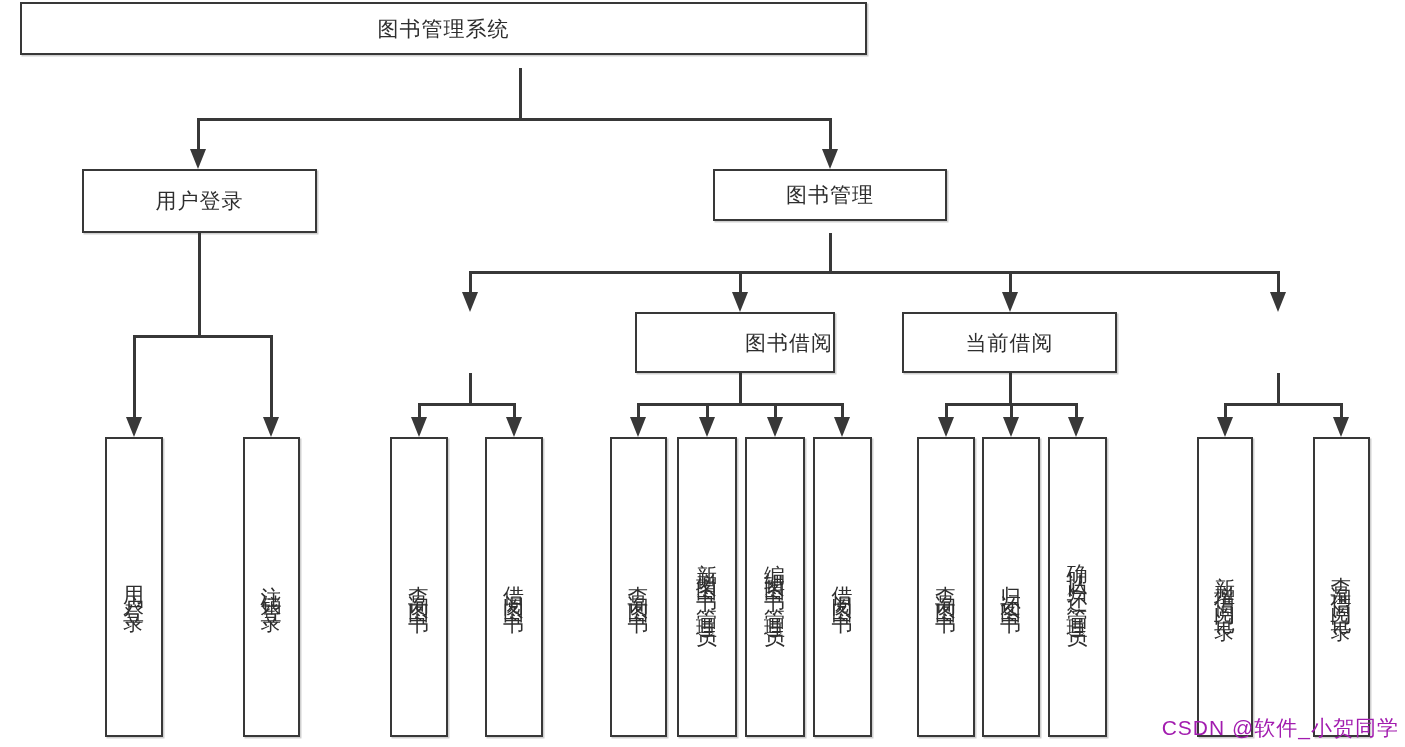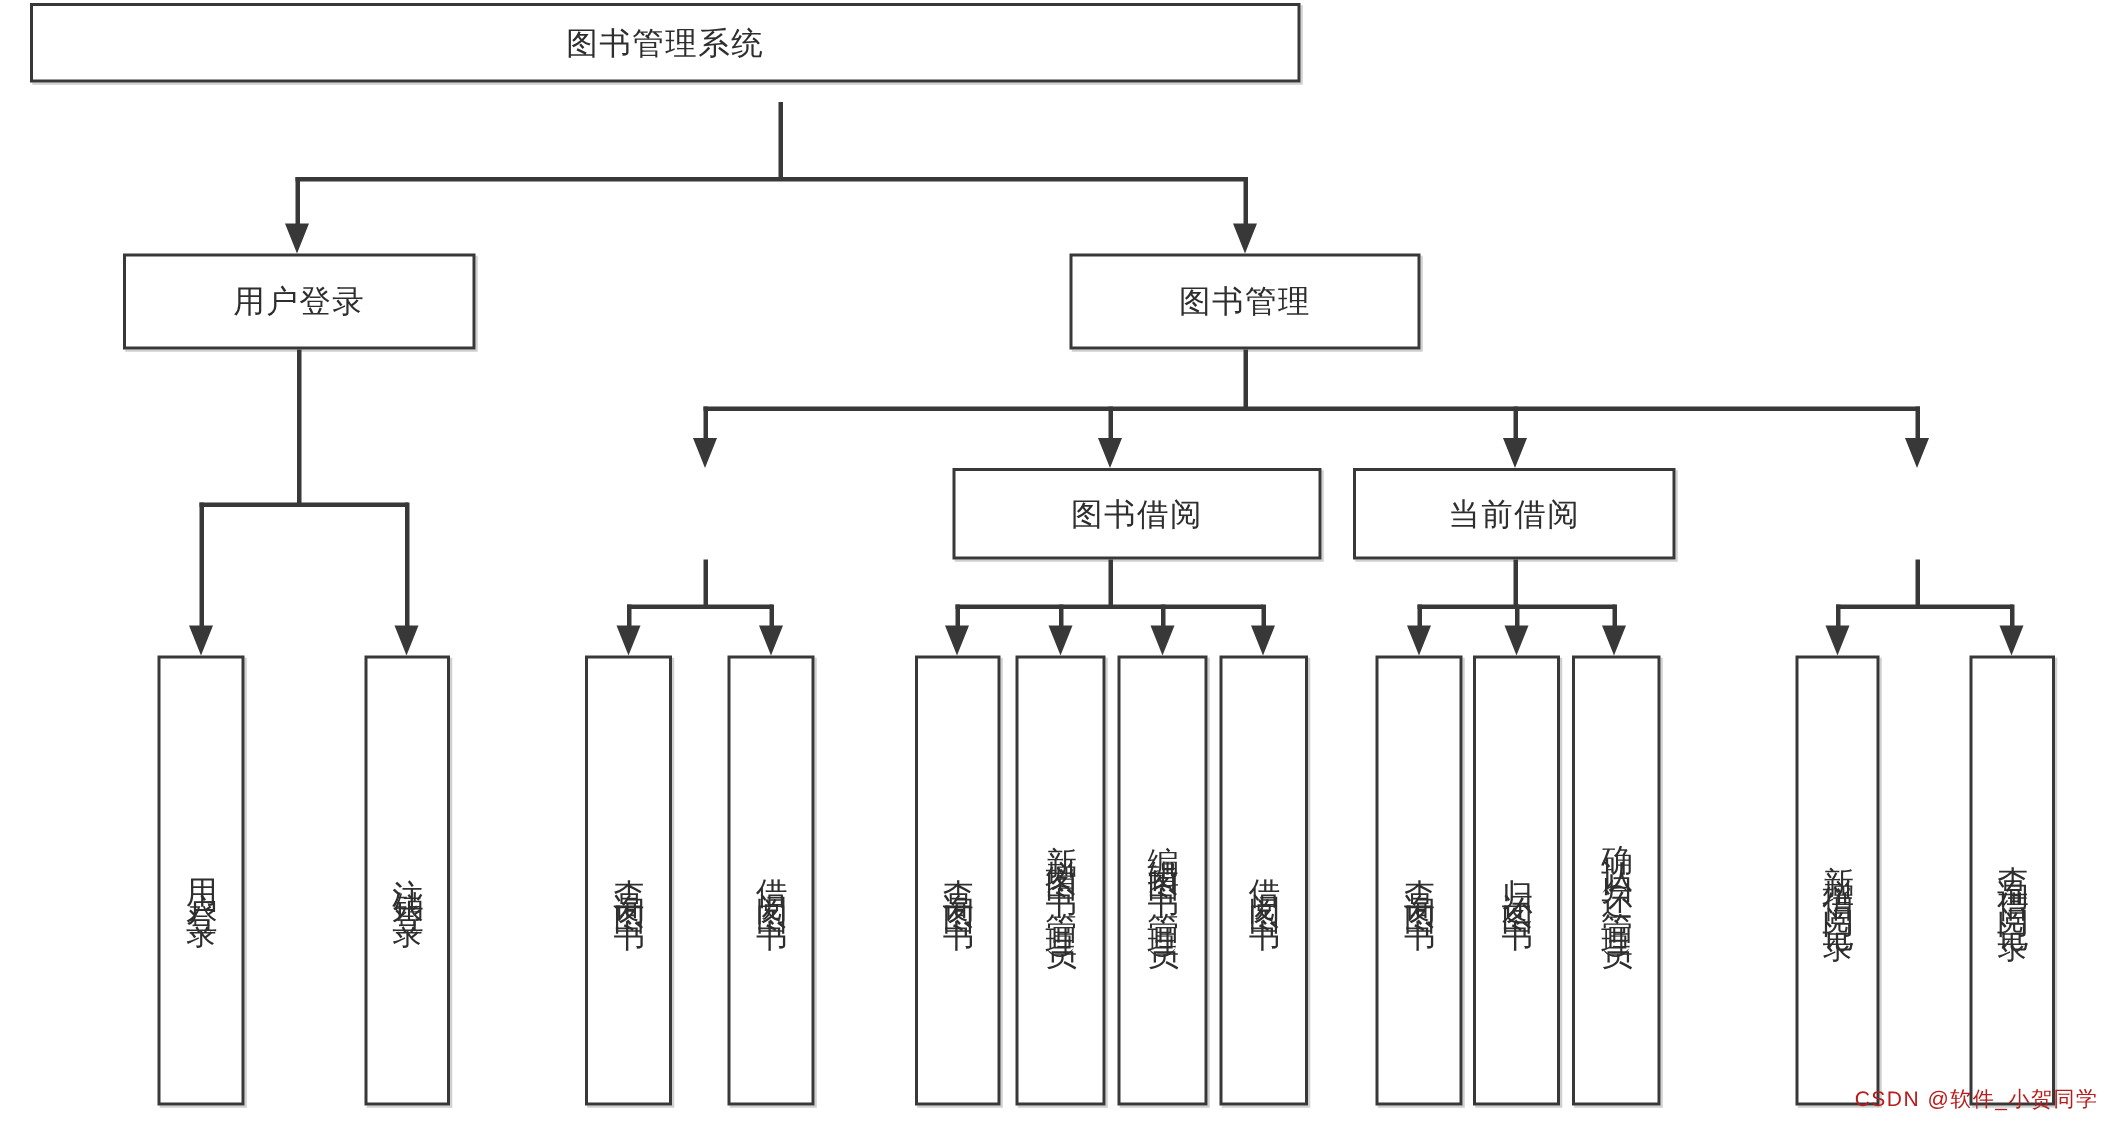--- a/index.html
+++ b/index.html
@@ -20,41 +20,41 @@
   }
   .vline,.hline{position:absolute;background:#383838;}
   .vline{width:2.5px;}
   .hline{height:2.5px;}
   .arr{
     position:absolute;width:0;height:0;
     border-left:8px solid transparent;border-right:8px solid transparent;
     border-top:20px solid #383838;
   }
   .watermark{
-    position:absolute;right:6px;bottom:5px;font-size:14px;color:#b91c1c;
+    position:absolute;right:6px;bottom:5px;font-size:21px;color:#a21caf;
     letter-spacing:1px;z-index:10;
   }
 </style>
 </head>
 <body>
 
 <div id="stage">
 
   <div class="box hbox" style="left:20px;top:2px;width:847px;height:53px;">
     <span>图书管理系统</span>
   </div>
 
   <div class="box hbox" style="left:82px;top:169px;width:235px;height:64px;">
     <span>用户登录</span>
   </div>
-  <div class="box hbox" style="left:713px;top:169px;width:234px;height:64px;">
+  <div class="box hbox" style="left:713px;top:169px;width:234px;height:52px;">
     <span>图书管理</span>
   </div>
 
-  <div class="box hbox" style="left:635px;top:312px;width:246px;height:61px;">
+  <div class="box hbox" style="left:635px;top:312px;width:200px;height:61px;justify-content:flex-end;">
     <span>图书借阅</span>
   </div>
   <div class="box hbox" style="left:902px;top:312px;width:215px;height:61px;">
     <span>当前借阅</span>
   </div>
 
   <div class="box leaf" style="left:105px;top:437px;width:58px;height:300px;">
     <span class="vtext">用户登录</span>
   </div>
   <div class="box leaf" style="left:243px;top:437px;width:57px;height:300px;">

